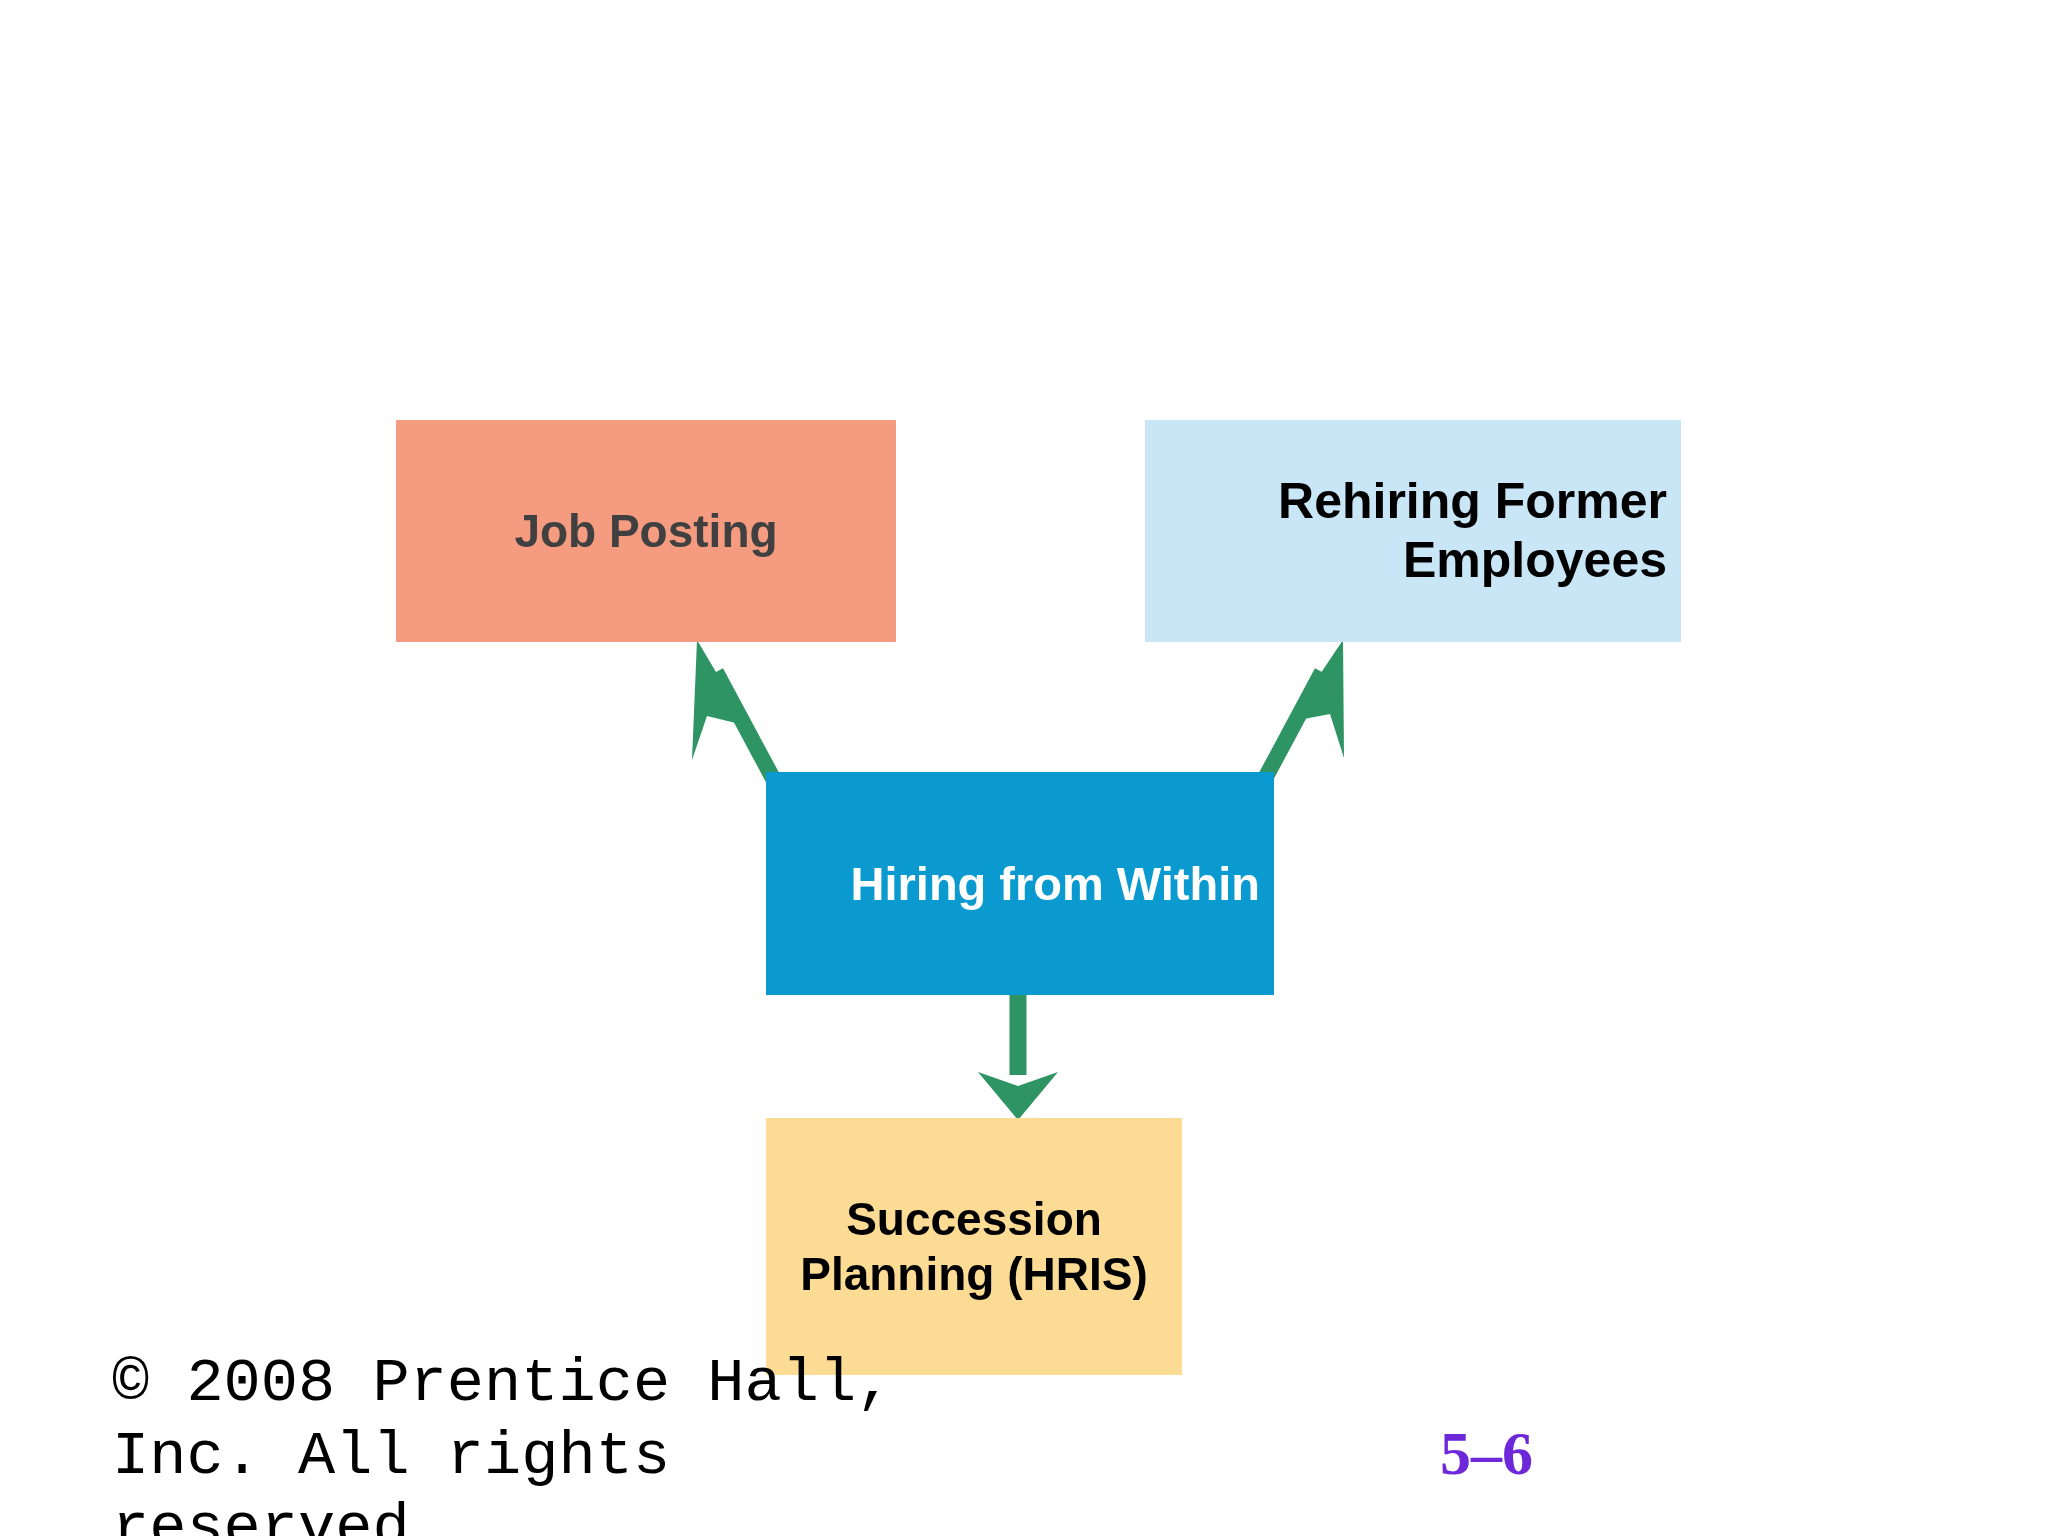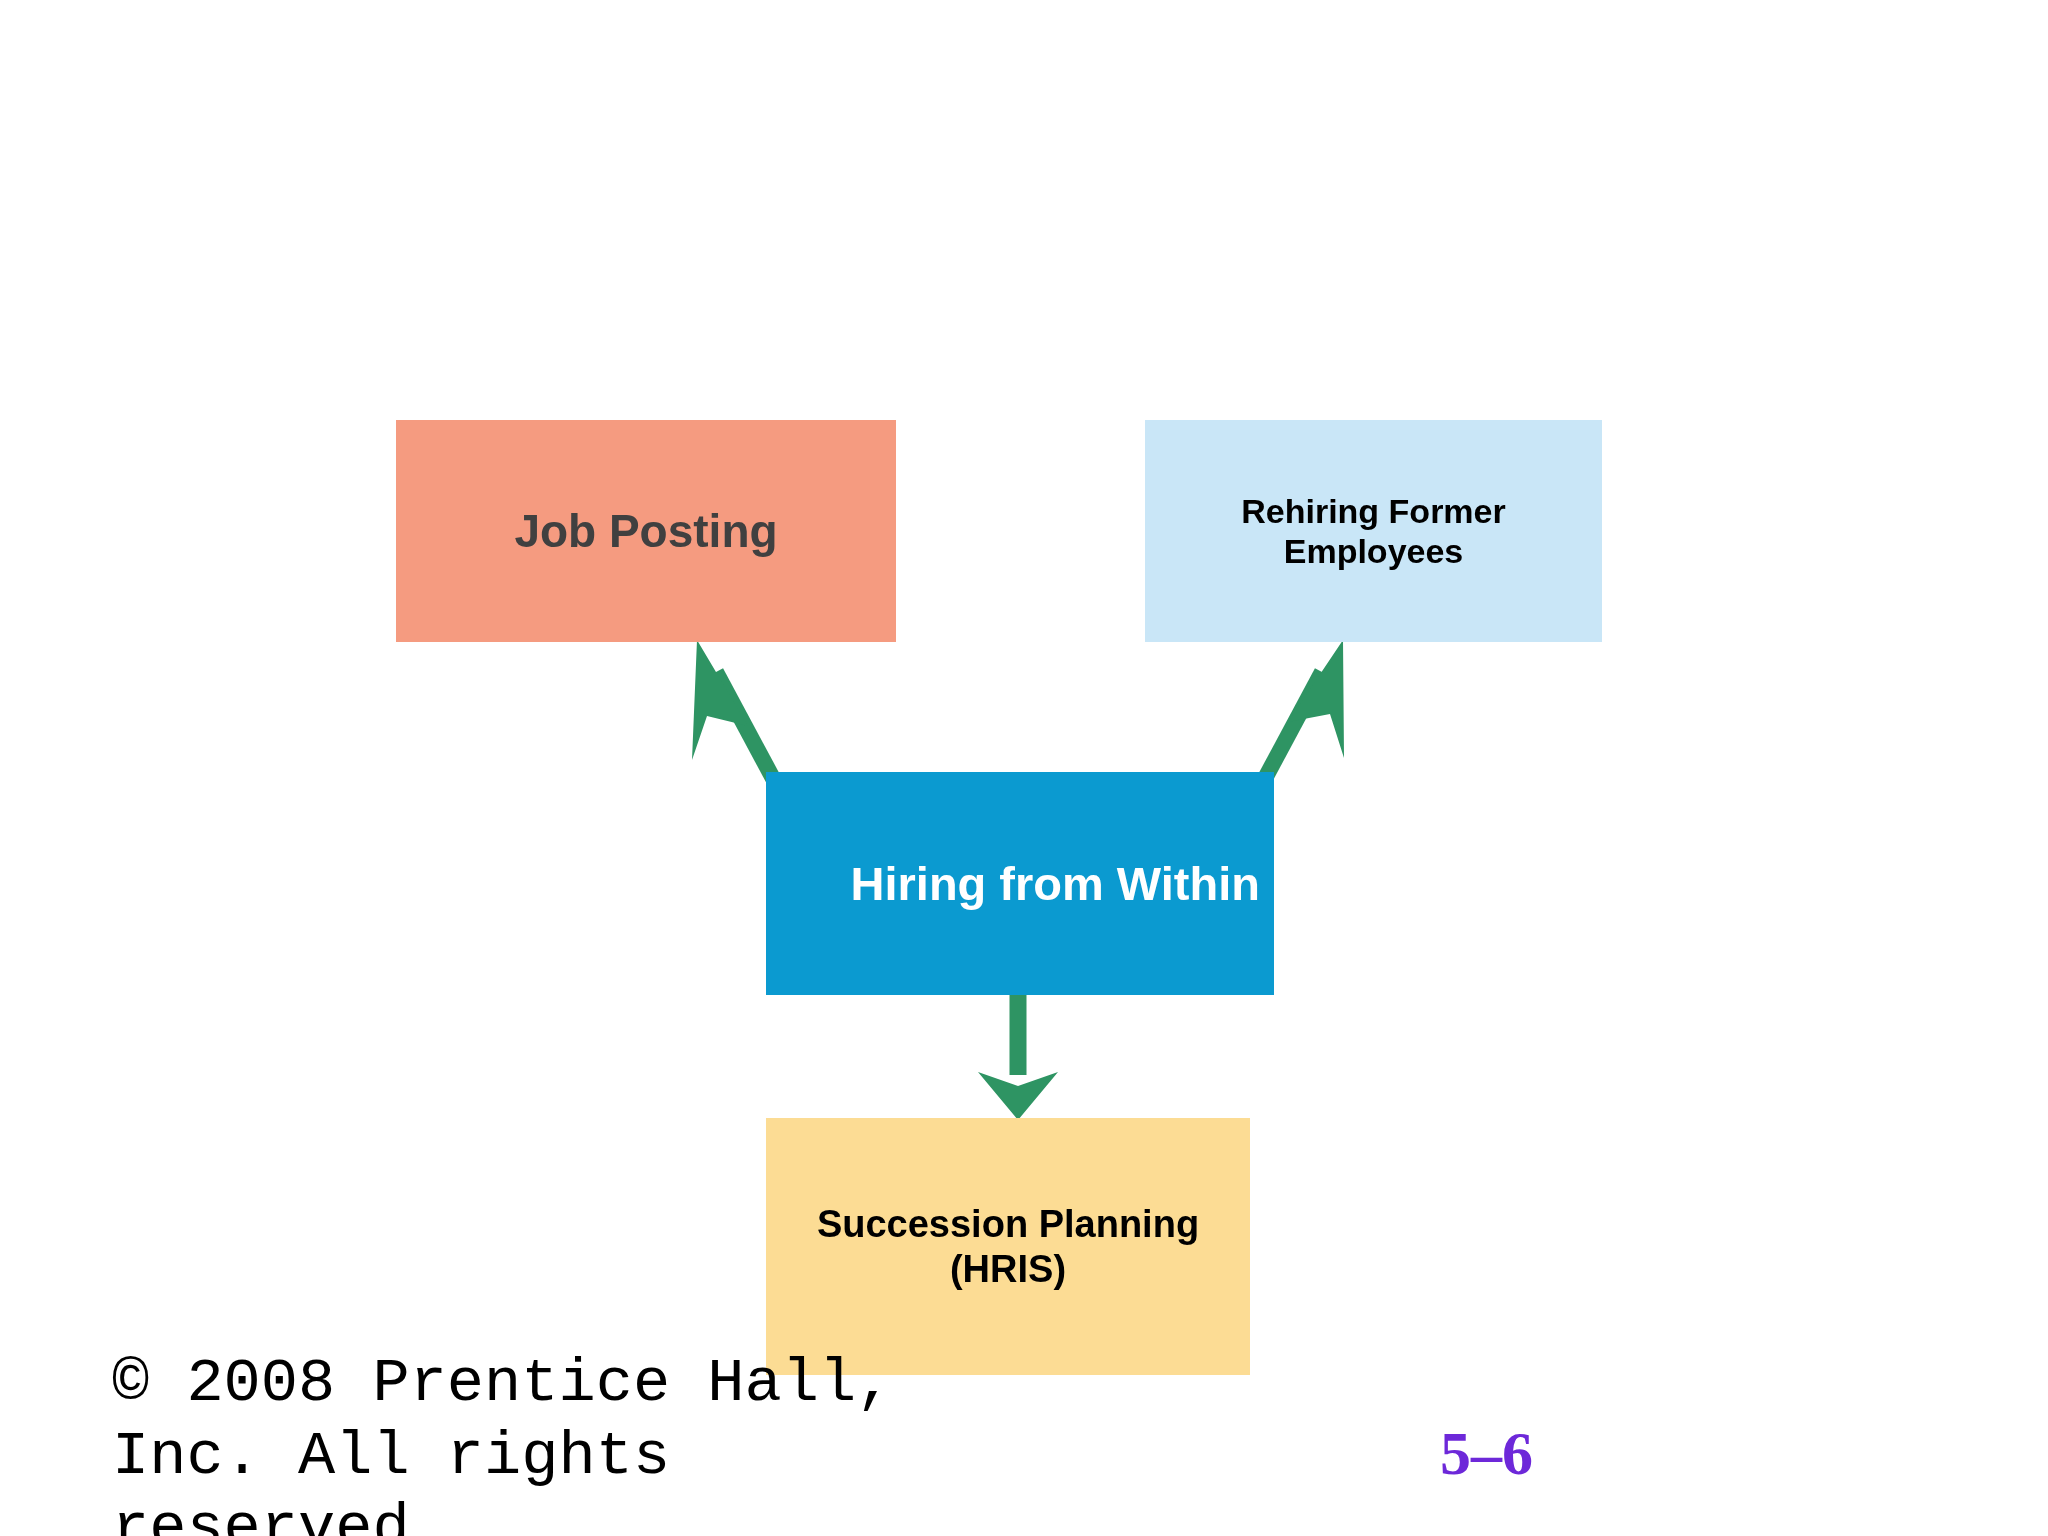--- a/index.html
+++ b/index.html
@@ -68,45 +68,46 @@
     top: 420px;
     width: 500px;
     height: 222px;
     background: #F59B80;
     color: #404040;
     font-size: 46px;
   }
   #node-rehiring {
     left: 1145px;
     top: 420px;
-    width: 457px;
+    width: 536px;
     height: 222px;
     background: #C9E6F7;
     color: #000000;
-    font-size: 34px;
+    font-size: 50px;
+    text-align: right;
   }
   #node-hiring-within {
     left: 766px;
     top: 772px;
     width: 508px;
     height: 223px;
     background: #0B9AD0;
     color: #ffffff;
     font-size: 47px;
     z-index: 3;
     justify-content: flex-end;
   }
   #node-succession {
     left: 766px;
     top: 1118px;
-    width: 484px;
+    width: 416px;
     height: 257px;
     background: #FCDC94;
     color: #000000;
-    font-size: 38px;
+    font-size: 46px;
     z-index: 3;
   }
   .node-label { display: block; padding: 0 14px; }
 
   
   #footer-copyright {
     position: absolute;
     left: 112px;
     top: 1348px;
     width: 830px;

